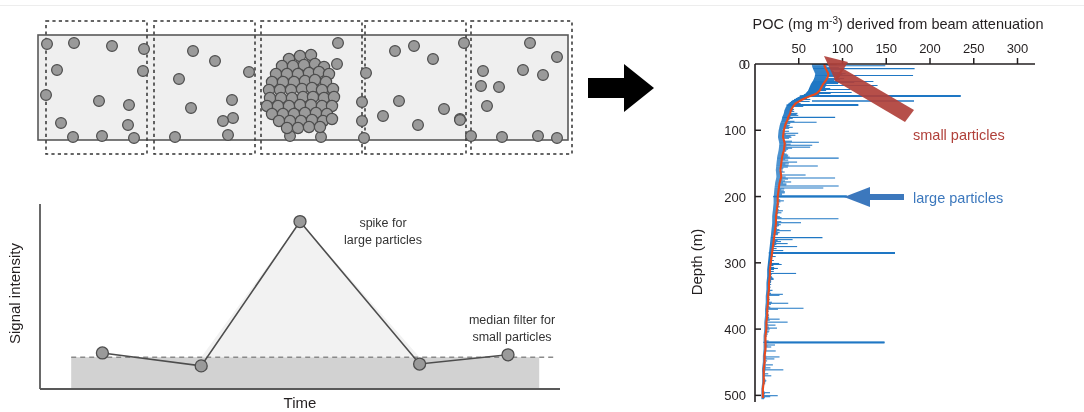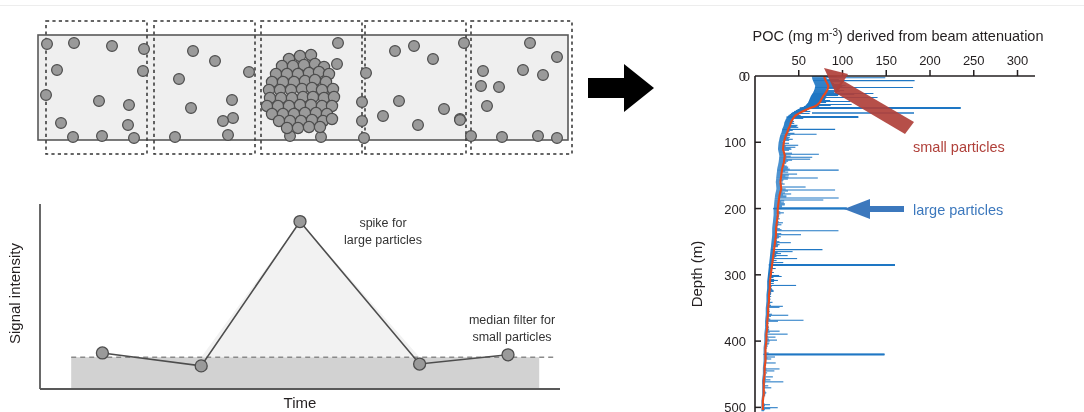--- a/index.html
+++ b/index.html
@@ -13,21 +13,21 @@
   #panel-boxes svg{display:block;}
 
   
   #flow-arrow{position:absolute;left:588px;top:58px;width:72px;height:60px;}
 
   
   #panel-signal{position:absolute;left:0;top:186px;width:600px;height:226px;}
   #panel-signal svg{display:block;}
 
   
-  #panel-profile{position:absolute;left:672px;top:16px;width:412px;height:292px;}
+  #panel-profile{position:absolute;left:672px;top:4px;width:412px;height:292px;}
   #panel-profile svg{display:block;}
 
   .ttl{font-size:14.5px;fill:#231f20;}
   .axnum{font-size:13px;fill:#231f20;}
   .axttl{font-size:15px;fill:#231f20;}
   .annot-red{font-size:14.5px;fill:#b0403a;}
   .annot-blue{font-size:14.5px;fill:#3c78bd;}
   .lbl{font-size:12.5px;fill:#333333;}
   .axlbl{font-size:15px;fill:#231f20;}
 </style>

